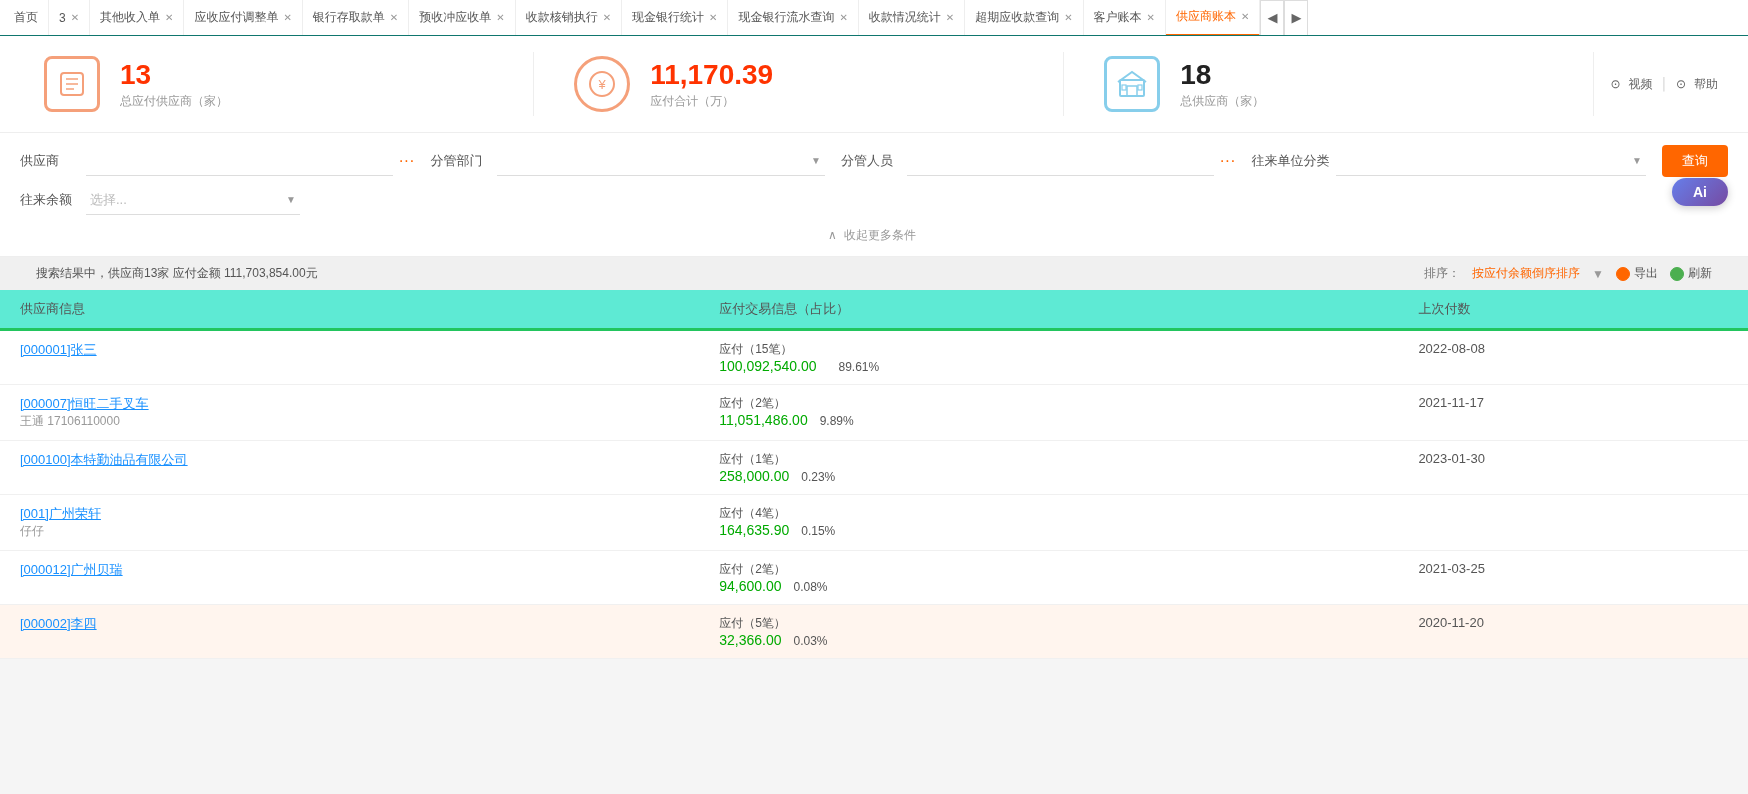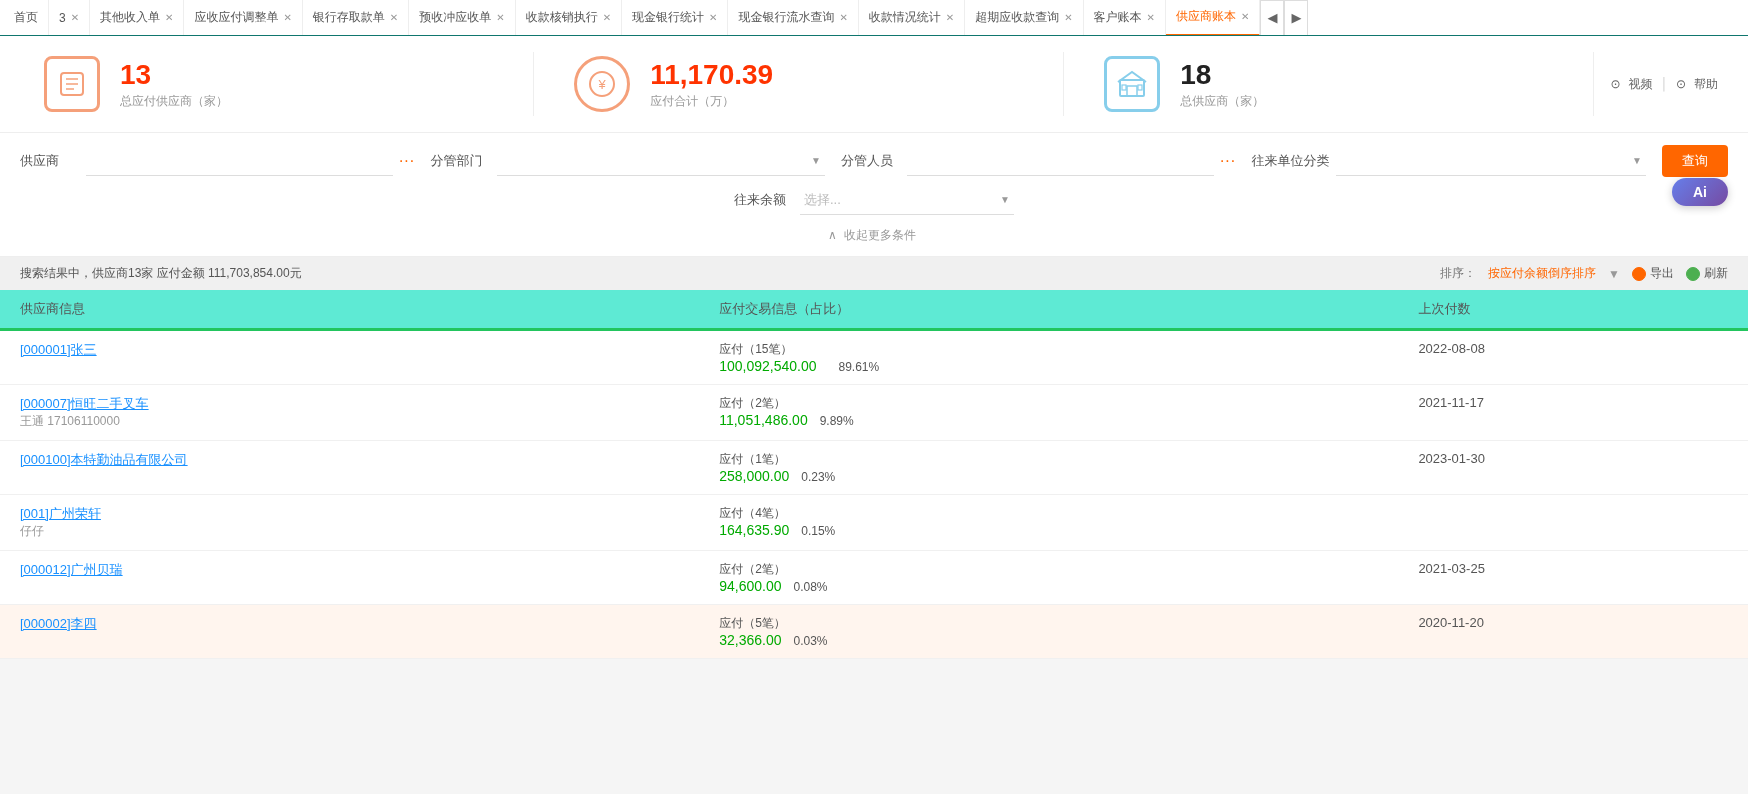--- a/index.html
+++ b/index.html
@@ -123,21 +123,20 @@
     .filter-area {
       background: #fff;
       padding: 12px 20px 8px;
       border-bottom: 1px solid #eee;
     }
     .filter-row {
       display: flex;
       align-items: center;
       gap: 16px;
       margin-bottom: 8px;
-      justify-content: center;
     }
     .filter-item {
       display: flex;
       align-items: center;
       gap: 6px;
       flex: 1;
     }
     .filter-label {
       font-size: 13px;
       color: #555;
@@ -186,21 +185,21 @@
       color: #999;
       font-size: 12px;
       cursor: pointer;
       padding: 4px 0;
     }
     .filter-collapse span { margin-right: 4px; }
 
     
     .results-bar {
       background: #f0f0f0;
-      padding: 8px 20px;
+      padding: 8px 36px;
       display: flex;
       align-items: center;
       justify-content: space-between;
       font-size: 12px;
       color: #555;
     }
     .results-bar .right-actions {
       display: flex;
       align-items: center;
       gap: 12px;

